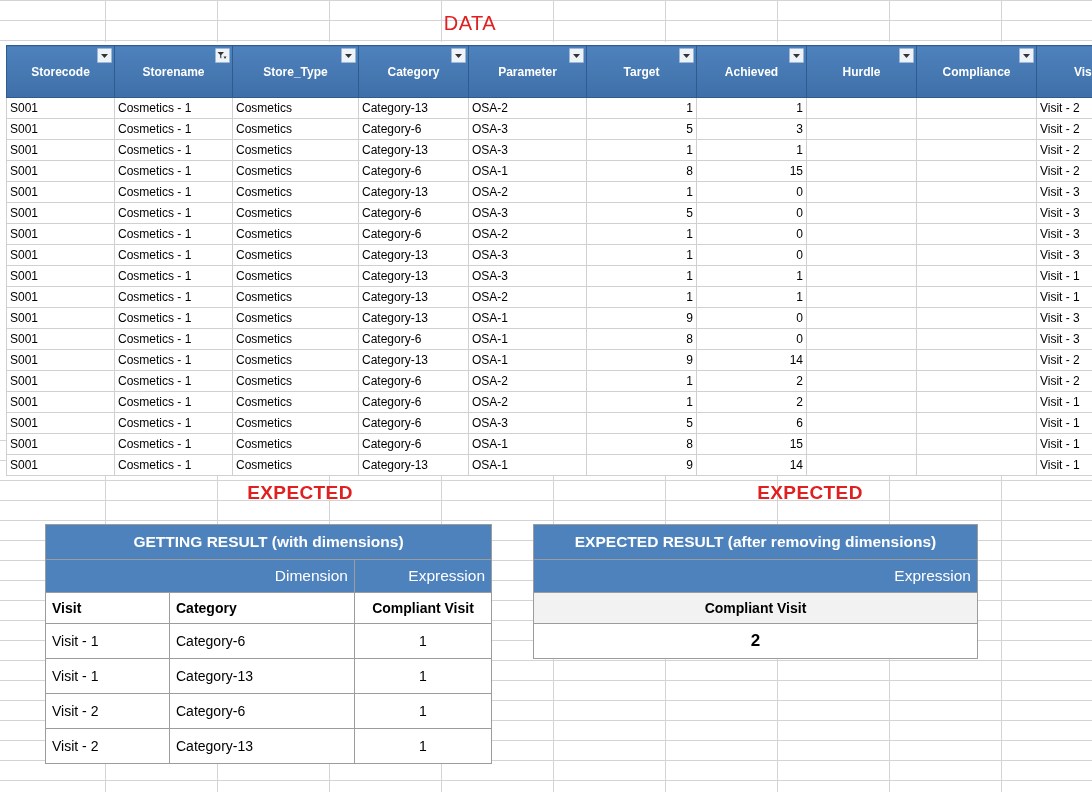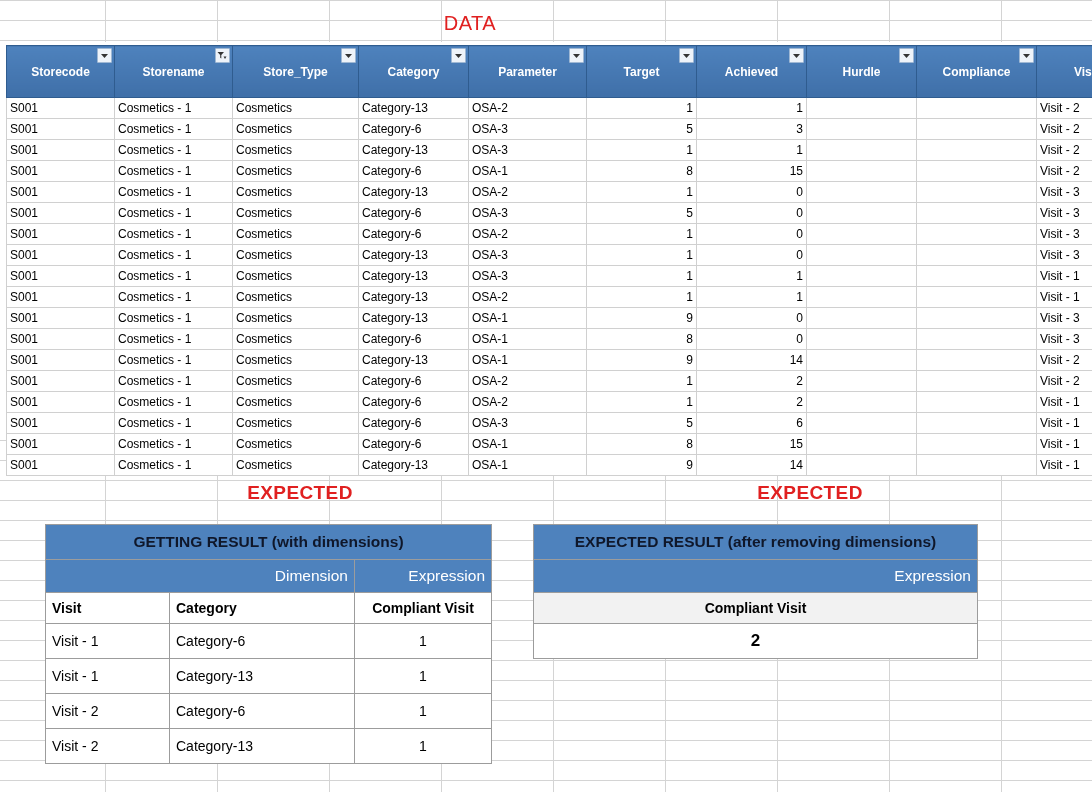--- a/index.html
+++ b/index.html
@@ -123,21 +123,21 @@
     border-collapse: collapse;
     table-layout: fixed;
     font-size: 14px;
   }
   .res-table td, .res-table th {
     border: 1px solid #9c9c9c;
     padding: 0 6px;
   }
   .banner {
     background: #4e82bd;
-    color: #0f172a;
+    color: #ffffff;
     font-weight: bold;
     font-size: 15.5px;
     text-align: center;
     height: 34px;
   }
   .subbanner {
     background: #4e82bd;
     color: #ffffff;
     font-size: 15.5px;
     text-align: right;

